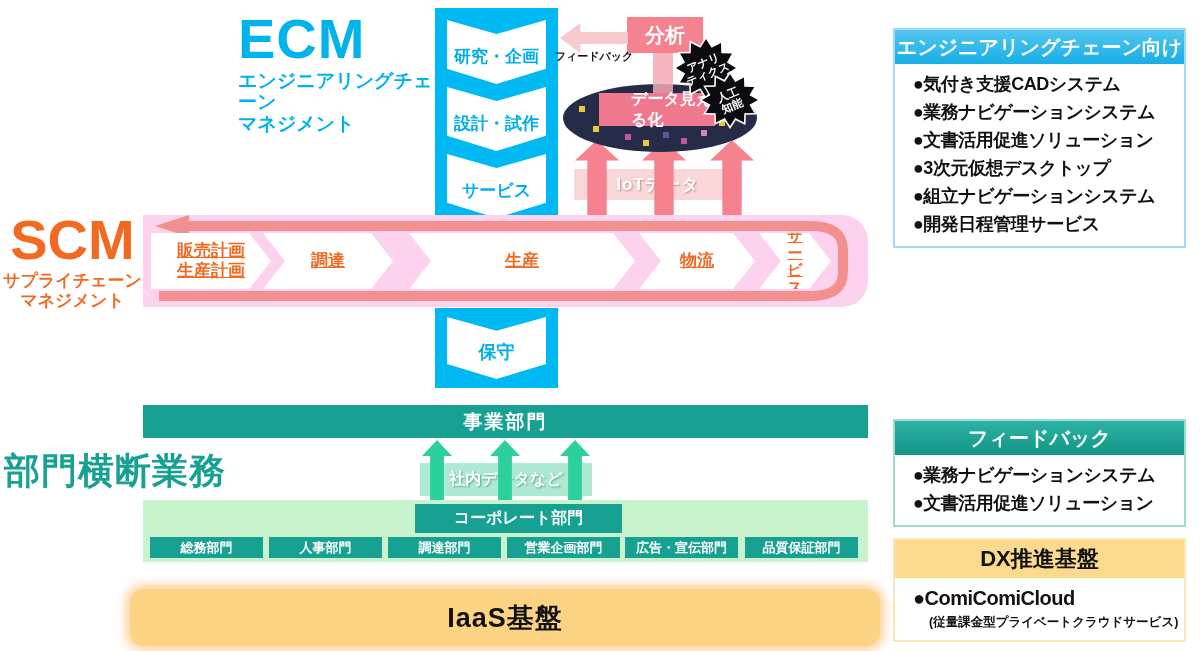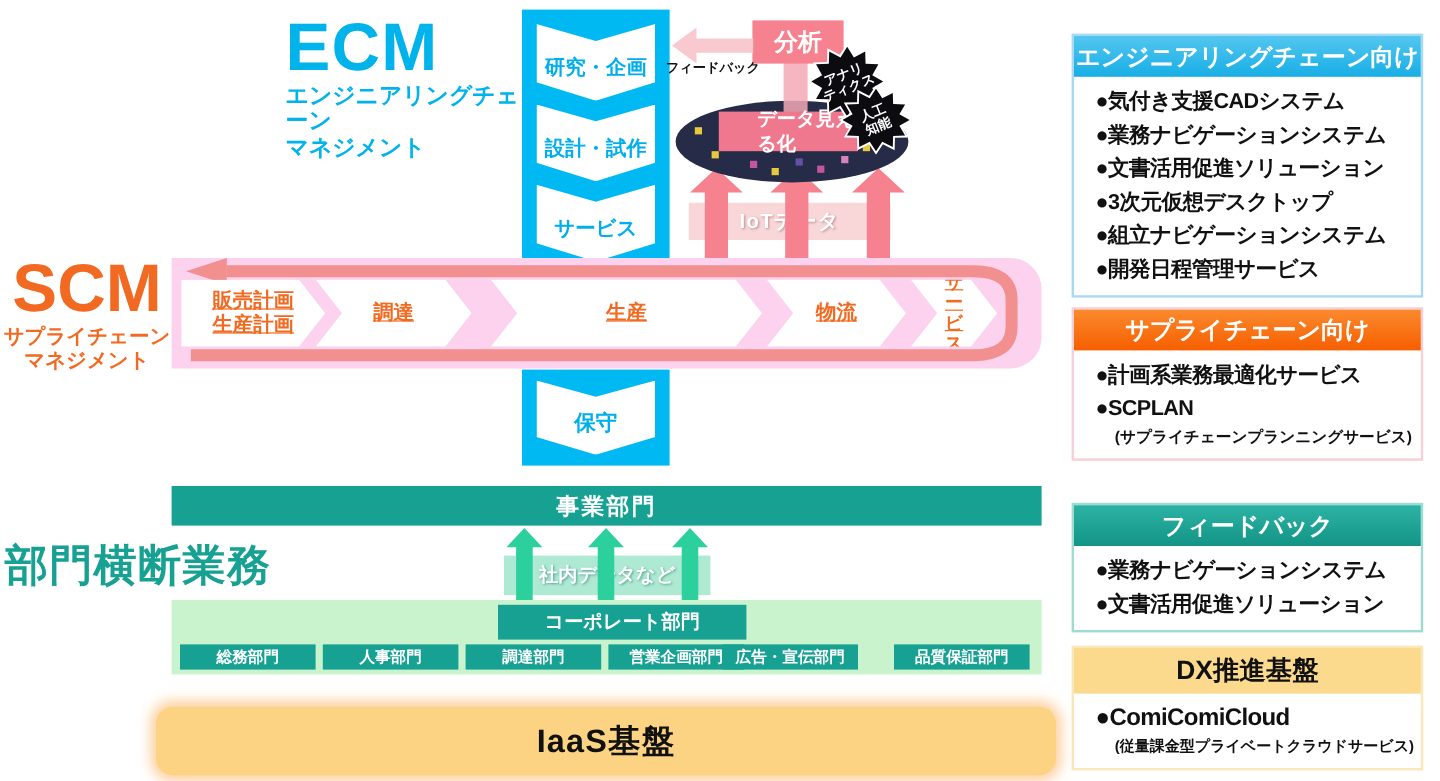--- a/index.html
+++ b/index.html
@@ -193,46 +193,38 @@
   <div class="up-arrow-green" style="left:422px; top:440px;"></div>
   <div class="up-arrow-green" style="left:490px; top:440px;"></div>
   <div class="up-arrow-green" style="left:560px; top:440px;"></div>
 
   <div class="green-box">
     <div class="corp-box">コーポレート部門</div>
     <div class="dept" style="left:7px;">総務部門</div>
     <div class="dept" style="left:126px;">人事部門</div>
     <div class="dept" style="left:245px;">調達部門</div>
     <div class="dept" style="left:364px;">営業企画部門</div>
-    <div class="dept" style="left:459px;">広告・宣伝部門</div>
+    <div class="dept" style="left:482px;">広告・宣伝部門</div>
     <div class="dept" style="left:602px;">品質保証部門</div>
   </div>
 
   <div class="iaas">IaaS基盤</div>
 
   <div class="panel p1">
     <div class="panel-header">エンジニアリングチェーン向け</div>
     <div class="panel-body">
       <div class="item">●気付き支援CADシステム</div>
       <div class="item">●業務ナビゲーションシステム</div>
       <div class="item">●文書活用促進ソリューション</div>
       <div class="item">●3次元仮想デスクトップ</div>
       <div class="item">●組立ナビゲーションシステム</div>
       <div class="item">●開発日程管理サービス</div>
     </div>
   </div>
 
-  <div class="panel p2">
-    <div class="panel-header">サプライチェーン向け</div>
-    <div class="panel-body">
-      <div class="item">●計画系業務最適化サービス</div>
-      <div class="item">●SCPLAN</div>
-      <div class="note">(サプライチェーンプランニングサービス)</div>
-    </div>
-  </div>
 
   <div class="panel p3">
     <div class="panel-header">フィードバック</div>
     <div class="panel-body">
       <div class="item">●業務ナビゲーションシステム</div>
       <div class="item">●文書活用促進ソリューション</div>
     </div>
   </div>
 
   <div class="panel p4">

